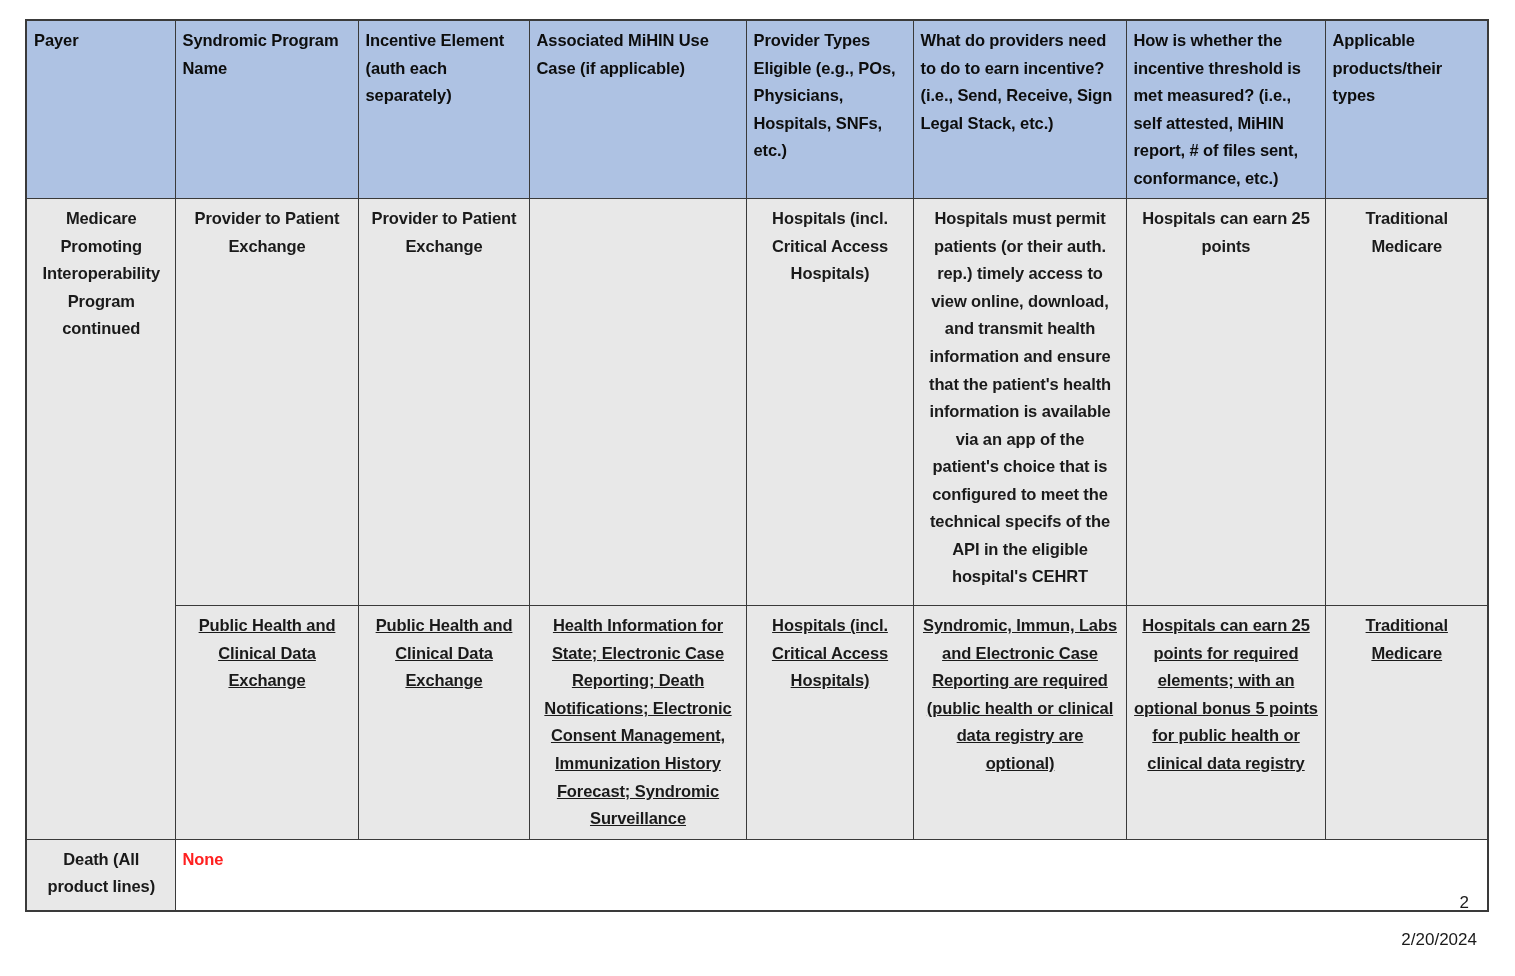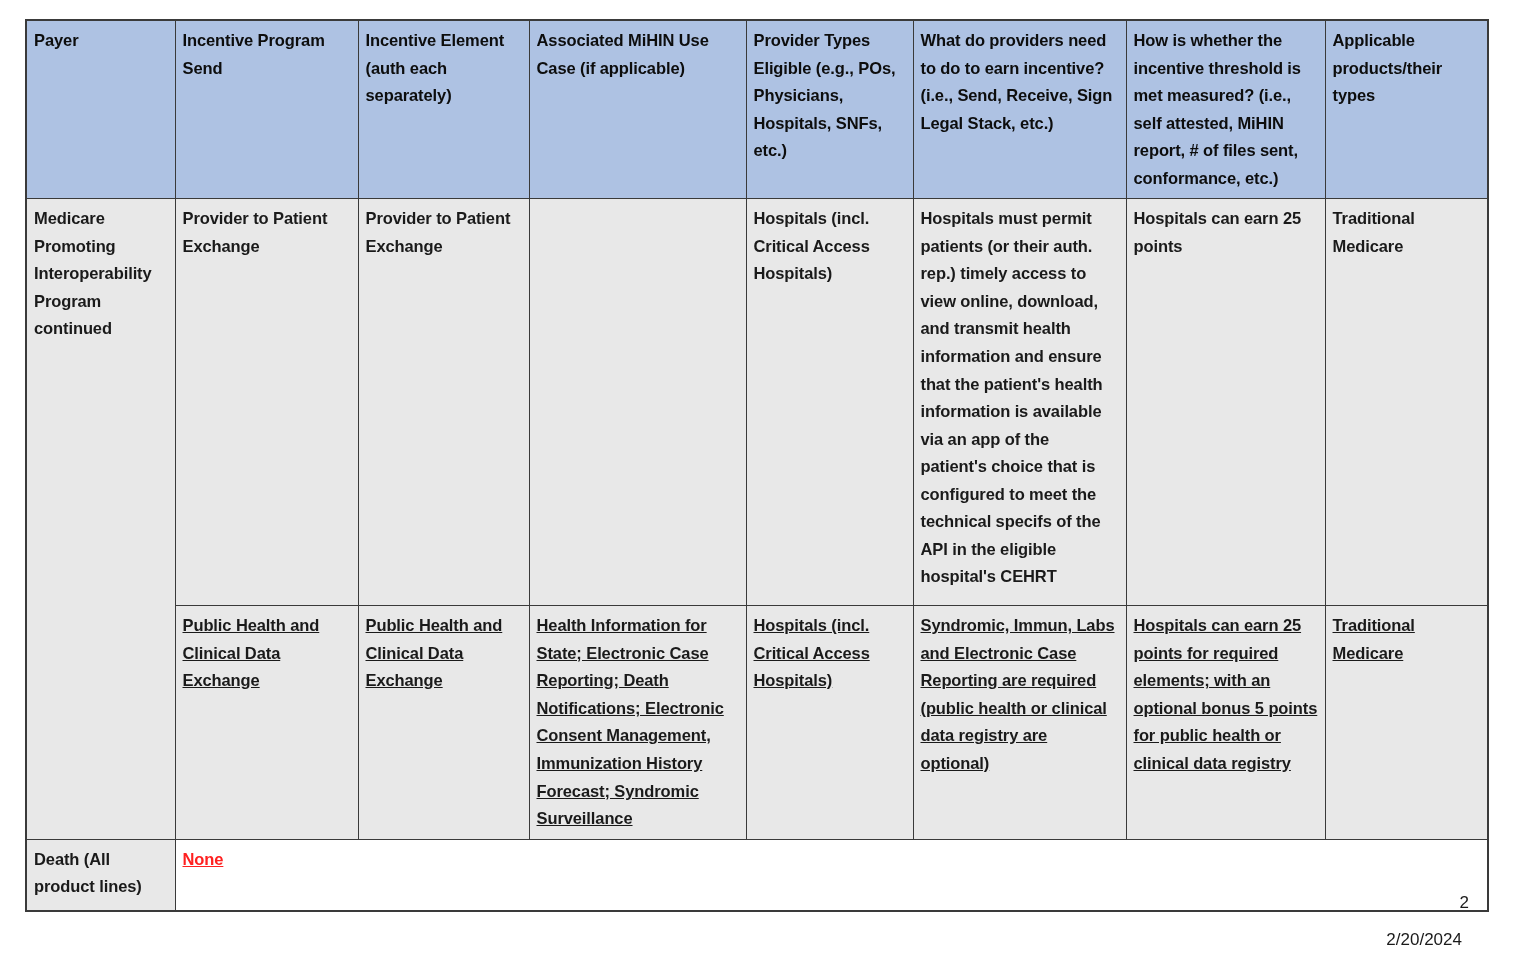--- a/index.html
+++ b/index.html
@@ -52,31 +52,31 @@
 
   thead td.hdr {
     background: #aec2e3;
     color: #0d0d0d;
     font-weight: 700;
   }
 
   td.body-cell {
     background: #e8e8e8;
     font-weight: 700;
+    text-align: center;
   }
 
   td.blank-cell {
     background: #e8e8e8;
   }
 
   td.none-cell {
     color: #ff2020;
     font-weight: 700;
     background: #ffffff;
-    text-decoration: underline;
   }
 
   
   col.c1 { width: 149px; }
   col.c2 { width: 183px; }
   col.c3 { width: 171px; }
   col.c4 { width: 217px; }
   col.c5 { width: 167px; }
   col.c6 { width: 213px; }
   col.c7 { width: 199px; }
@@ -91,21 +91,21 @@
     right: 30px;
     top: 893px;
     font-size: 17px;
     font-weight: 400;
     color: #1a1a1a;
     text-align: right;
   }
 
   .footer-date {
     position: absolute;
-    right: 37px;
+    right: 22px;
     top: 930px;
     font-size: 17px;
     font-weight: 400;
     color: #1a1a1a;
     text-align: right;
   }
 </style>
 </head>
 <body>
 
@@ -118,21 +118,21 @@
         <col class="c3">
         <col class="c4">
       <col class="c5">
         <col class="c6">
         <col class="c7">
         <col class="c8">
     </colgroup>
     <thead>
       <tr>
         <td class="hdr">Payer</td>
-        <td class="hdr">Incentive Program Send</td>
+        <td class="hdr">Syndromic Program Name</td>
         <td class="hdr">Incentive Element (auth each separately)</td>
         <td class="hdr">Associated MiHIN Use Case (if applicable)</td>
         <td class="hdr">Provider Types Eligible (e.g., POs, Physicians, Hospitals, SNFs, etc.)</td>
         <td class="hdr">What do providers need to do to earn incentive? (i.e., Send, Receive, Sign Legal Stack, etc.)</td>
         <td class="hdr">How is whether the incentive threshold is met measured? (i.e., self attested, MiHIN report, # of files sent, conformance, etc.)</td>
         <td class="hdr">Applicable products/their types</td>
       </tr>
     </thead>
     <tbody>
       <tr class="row1">

